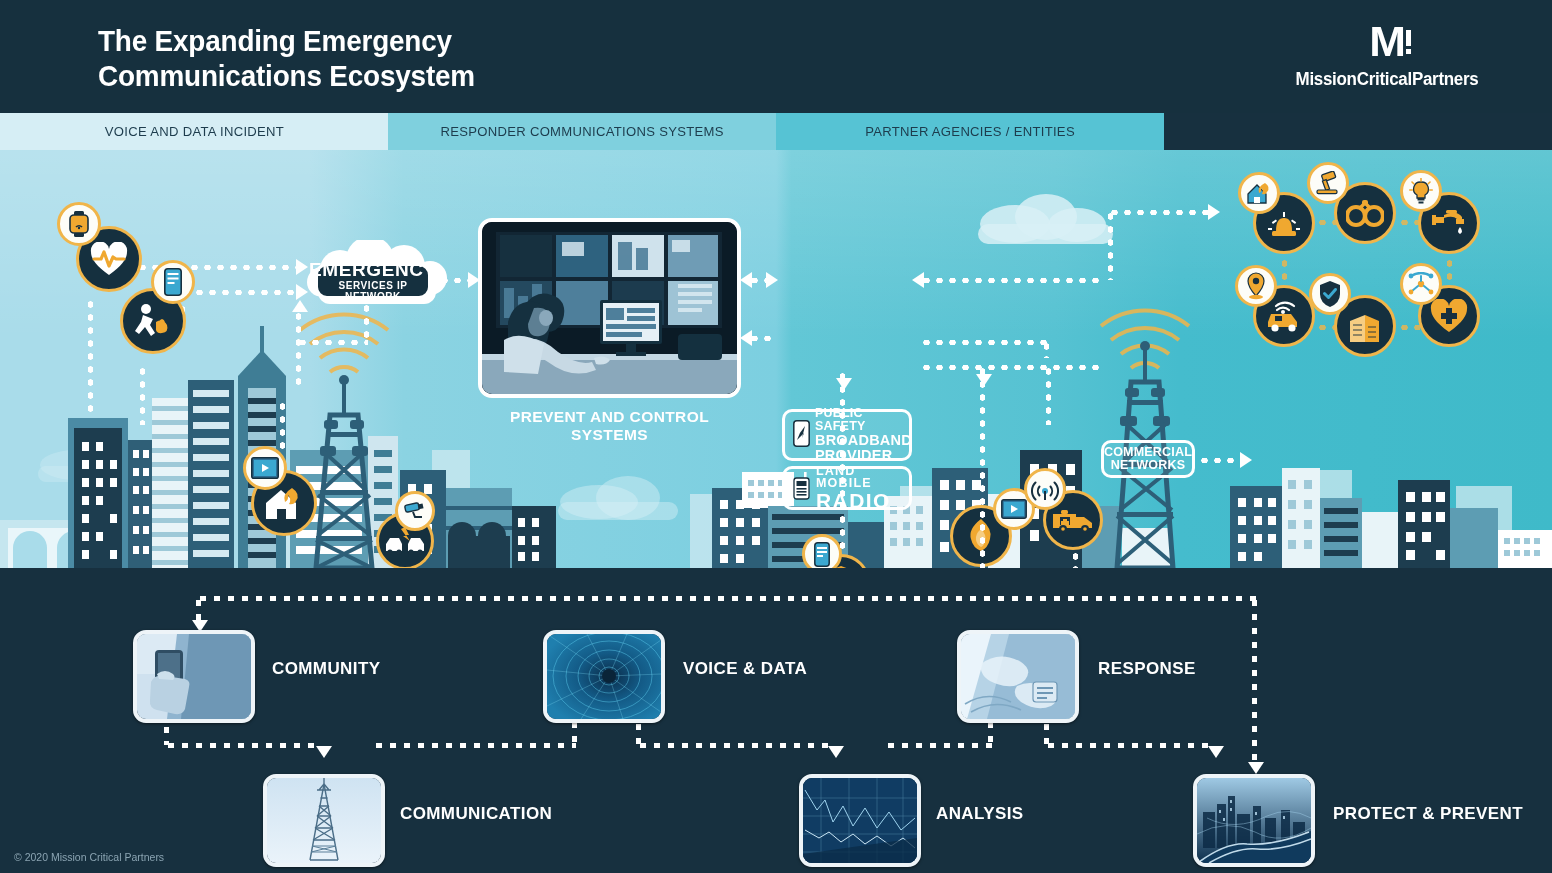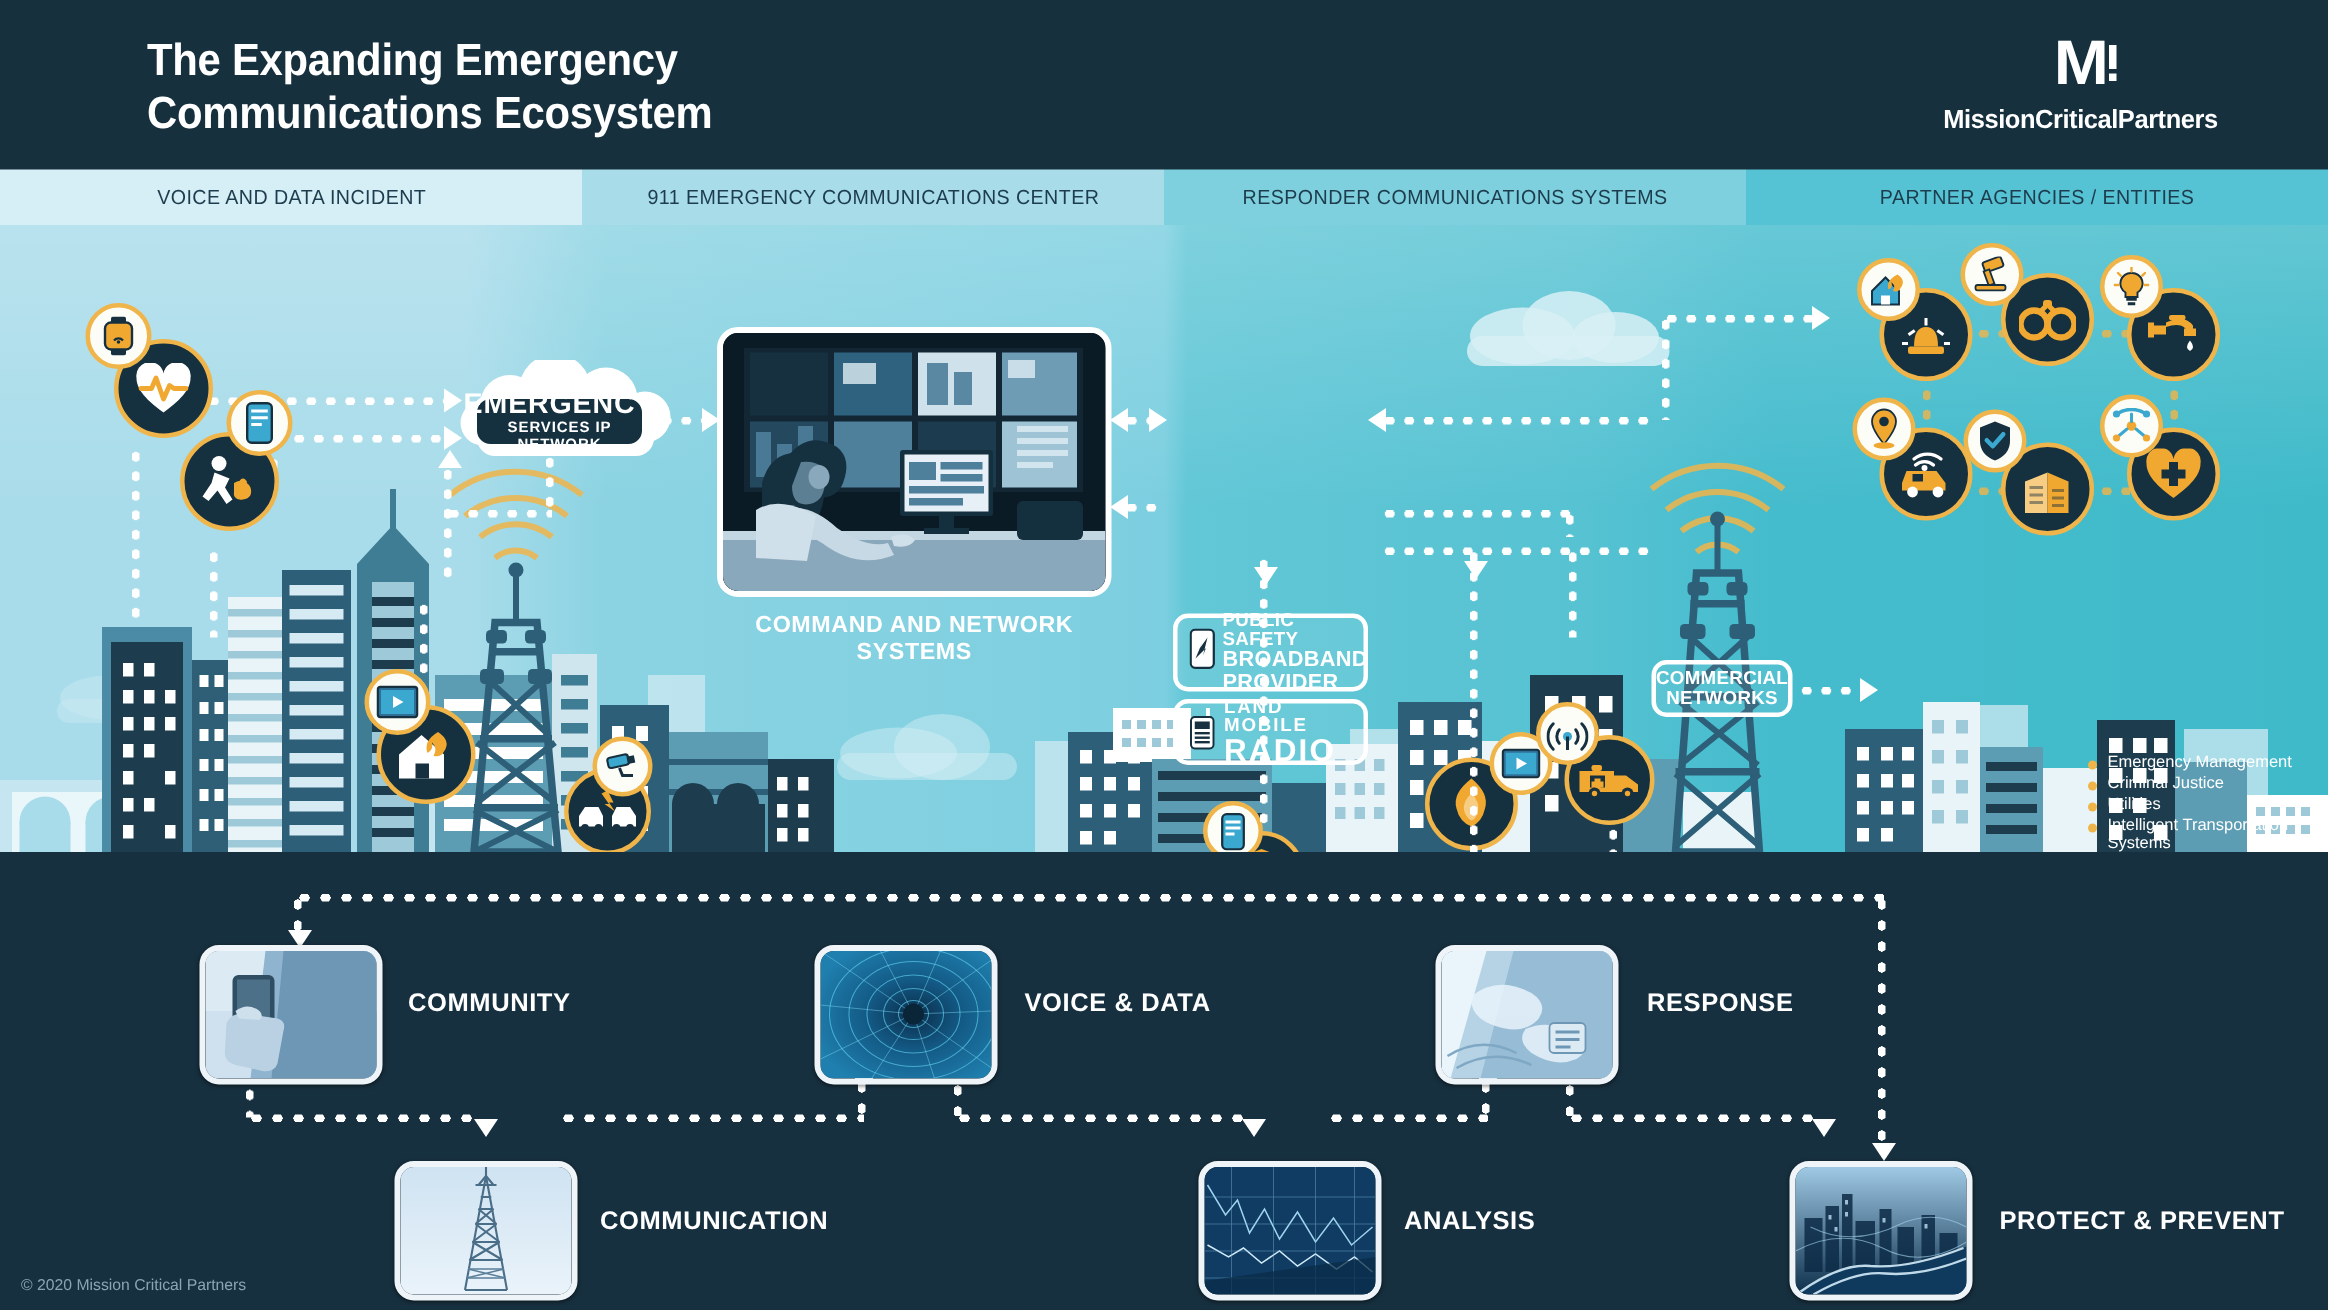--- a/index.html
+++ b/index.html
@@ -158,23 +158,20 @@
             <i class="b2"></i>
           </span>
       </div>
       <div class="logo-text">MissionCriticalPartners</div>
     </div>
   </div>
 
   <div class="colbar">
     <div class="colcell c1">
         <span>VOICE AND DATA INCIDENT</span>
-      </div>
-    <div class="colcell c2">
-        <span>911 EMERGENCY COMMUNICATIONS CENTER</span>
       </div>
     <div class="colcell c3">
         <span>RESPONDER COMMUNICATIONS SYSTEMS</span>
       </div>
     <div class="colcell c4">
         <span>PARTNER AGENCIES / ENTITIES</span>
       </div>
   </div>
 
   <div class="scene">
@@ -694,21 +691,21 @@
           <path d="M52 86 q16 -2 16 12 q0 14 -10 16 q-12 2 -12 -12Z" fill="#5d7f93"></path>
           <path d="M30 122 q22 -14 46 8 q20 14 34 10 l4 8 q-24 10 -48 -8 q-18 -12 -30 -4Z" fill="#c7d9e4"></path>
           <path d="M22 118 q16 -10 40 4 l-6 30 L22 150Z" fill="#cfe0ea"></path>
           <ellipse cx="64" cy="96" rx="7" ry="8" fill="#8aa8bb"></ellipse>
           <path d="M112 136 q10 -4 16 2 q-4 6 -14 4Z" fill="#cfe0ea"></path>
         </g>
 
         <rect x="196" y="112" width="44" height="26" rx="4" fill="#14303f"></rect>
       </svg>
     </div>
-    <div class="console-label" style="left:478px;top:258px;width:263px;">COMMAND AND NETWORK SYSTEMS</div>
+    <div class="console-label" style="left:478px;top:258px;width:263px;">PREVENT AND CONTROL SYSTEMS</div>
 
     <div class="dotH" style="left:748px;top:128px;width:24px;"></div>
     <div class="arrowL" style="left:740px;top:122px;"></div>
     <div class="arrowR" style="left:766px;top:122px;"></div>
     <div class="dotH" style="left:748px;top:186px;width:28px;"></div>
     <div class="arrowL" style="left:740px;top:180px;"></div>
 
     <div class="teal-box" style="left:782px;top:259px;width:130px;height:52px;">
       <span style="margin:0 5px 0 8px;">
         <svg width="17" height="27" viewBox="0 0 17 27">
@@ -948,39 +945,20 @@
       </svg>
     </div>
 
     <div class="dotH" style="left:1316px;top:70px;width:20px;opacity:.8;background-image:radial-gradient(circle,#f0b54a 45%,transparent 46%);"></div>
     <div class="dotH" style="left:1398px;top:70px;width:22px;opacity:.8;background-image:radial-gradient(circle,#f0b54a 45%,transparent 46%);"></div>
     <div class="dotV" style="left:1282px;top:107px;height:28px;opacity:.8;background-image:radial-gradient(circle,#f0b54a 45%,transparent 46%);"></div>
     <div class="dotV" style="left:1447px;top:107px;height:28px;opacity:.8;background-image:radial-gradient(circle,#f0b54a 45%,transparent 46%);"></div>
     <div class="dotH" style="left:1316px;top:175px;width:20px;opacity:.8;background-image:radial-gradient(circle,#f0b54a 45%,transparent 46%);"></div>
     <div class="dotH" style="left:1398px;top:175px;width:22px;opacity:.8;background-image:radial-gradient(circle,#f0b54a 45%,transparent 46%);"></div>
 
-    <div class="plist">
-      <div class="plist-item">
-          <span class="plist-dot"></span>
-          <span class="plist-label">Emergency Management</span>
-        </div>
-      <div class="plist-item">
-          <span class="plist-dot"></span>
-          <span class="plist-label">Criminal Justice</span>
-        </div>
-      <div class="plist-item">
-          <span class="plist-dot"></span>
-          <span class="plist-label">Utilities</span>
-        </div>
-      <div class="plist-item">
-          <span class="plist-dot"></span>
-          <span class="plist-label" style="max-width:132px;">Intelligent Transportation Systems</span>
-        </div>
-
-    </div>
   </div>
 
   <div class="bottom">
 
     <div class="bdot-h" style="left:196px;top:28px;width:1060px;"></div>
     <div class="bdot-v" style="left:196px;top:28px;height:30px;"></div>
     <div class="arrowD" style="left:192px;top:52px;"></div>
     <div class="bdot-v" style="left:1252px;top:28px;height:172px;"></div>
     <div class="arrowD" style="left:1248px;top:194px;"></div>
 

